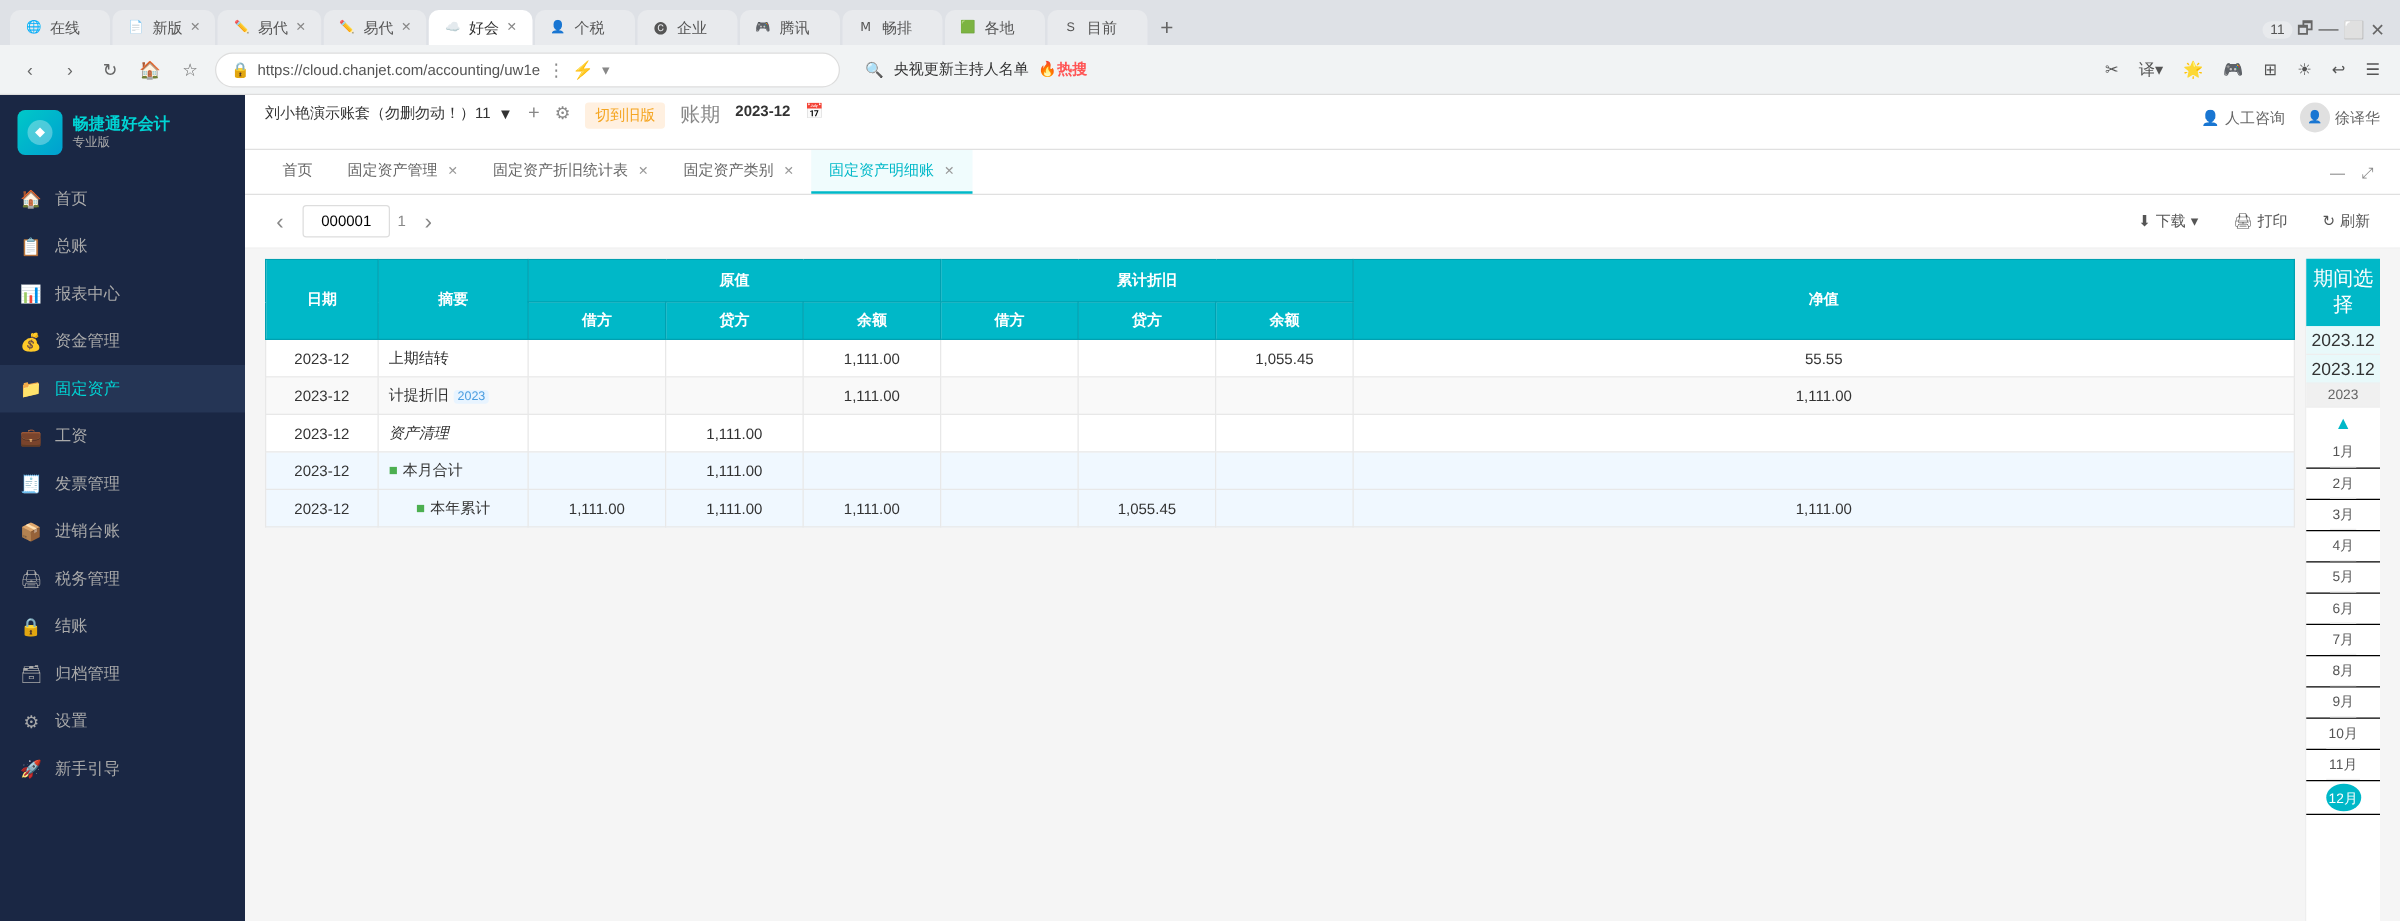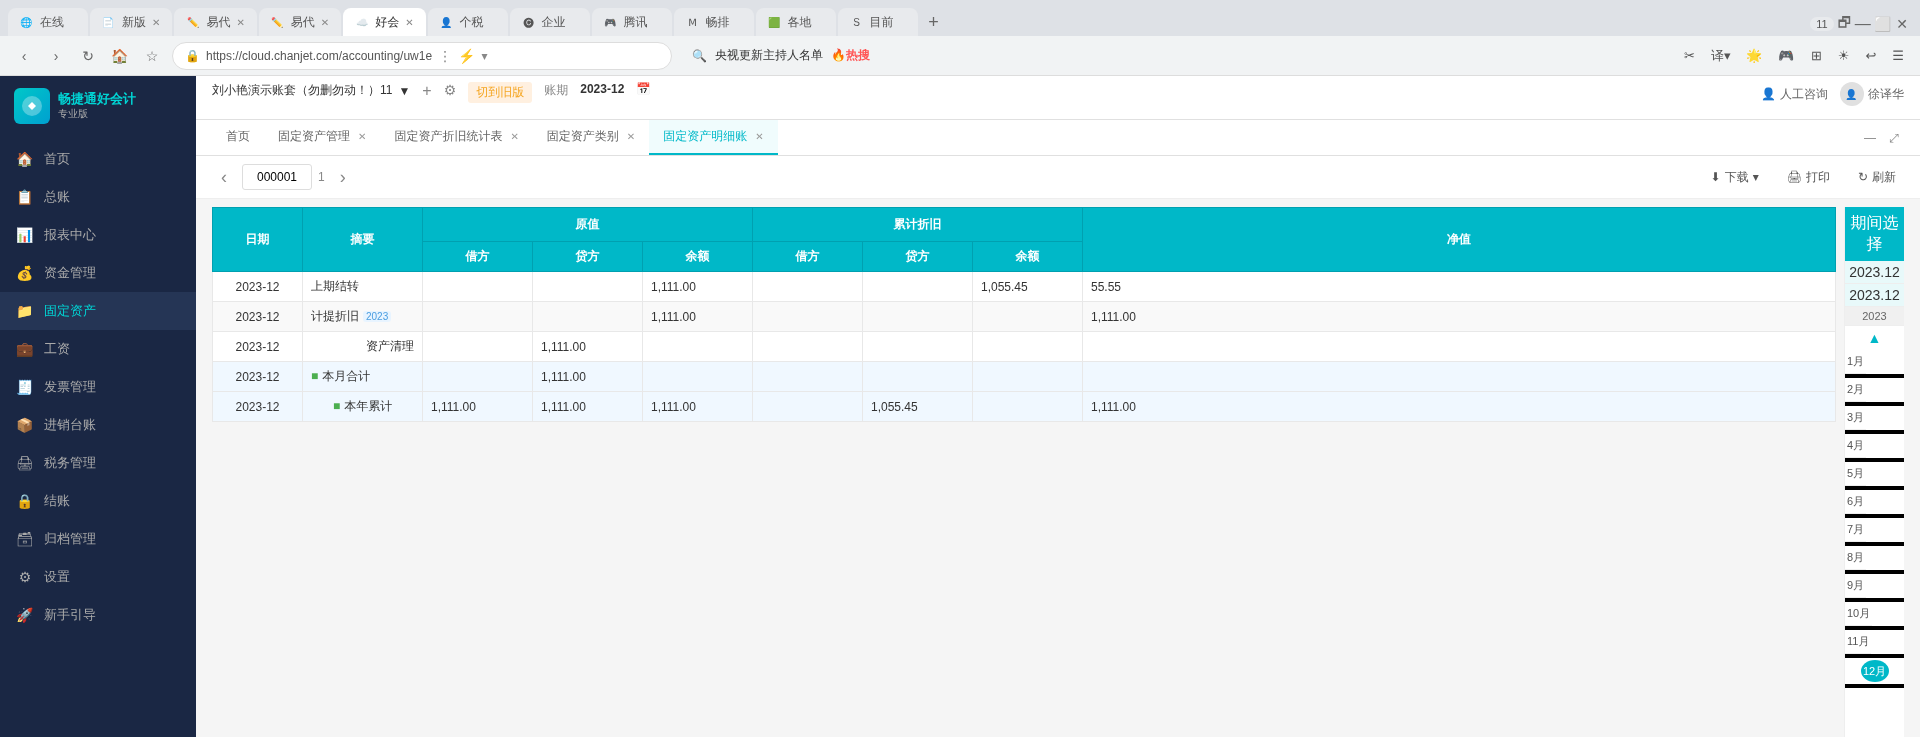--- a/index.html
+++ b/index.html
@@ -63,32 +63,32 @@
     
     .table-area { flex: 1; overflow: auto; padding: 8px 16px; display: flex; gap: 8px; }
     .table-wrapper { flex: 1; overflow: auto; }
 
     table { width: 100%; border-collapse: collapse; background: white; font-size: 12px; }
     .thead-main th { background: #00b8c8; color: white; text-align: center; padding: 8px 6px; border: 1px solid #00a0b0; }
     .thead-sub th { background: #00b8c8; color: white; text-align: center; padding: 6px 16px; border: 1px solid #00a0b0; }
     tbody tr:nth-child(even) { background: #f9f9f9; }
     tbody td { border: 1px solid #e8e8e8; padding: 6px 8px; text-align: center; color: #333; }
     tbody td:nth-child(2) { text-align: left; }
-    .amount { text-align: left; }
+    .amount { text-align: center; }
     .summary-row { background: #f0f8ff !important; font-weight: normal; }
     .green-icon { color: #4CAF50; margin-right: 4px; }
 
     
     .period-sidebar { width: 48px; display: flex; flex-direction: column; background: white; border-left: 1px solid #eee; }
     .period-header { background: #00b8c8; color: white; text-align: center; padding: 6px 2px; font-size: 16px; writing-mode: horizontal-tb; }
     .period-selected { background: #e8f9fa; color: #333; text-align: center; padding: 3px 2px; font-size: 14px; border-bottom: 1px solid #eee; }
     .period-year { background: #f0f0f0; text-align: center; padding: 3px 2px; font-size: 11px; border-bottom: 1px solid #eee; color: #666; }
     .period-month { text-align: center; padding: 4px 2px; font-size: 11px; border-bottom: 1px solid #eee; color: #555; cursor: pointer; }
     .period-month.active { background: #00b8c8; color: white; border-radius: 50%; margin: 2px auto; width: 28px; display: flex; align-items: center; justify-content: center; height: 22px; border-bottom: none; }
-    .period-month-wrap { display: flex; justify-content: flex-start; border-bottom: 4px solid #000000; }
+    .period-month-wrap { display: flex; justify-content: center; border-bottom: 1px solid #000000; }
 
     
     .scroll-up { text-align: center; padding: 4px; color: #00b8c8; cursor: pointer; font-size: 14px; }
 
     
     .tab-controls { display: flex; align-items: center; gap: 4px; margin-left: auto; }
     .tab-ctrl-btn { width: 20px; height: 20px; display: flex; align-items: center; justify-content: center; cursor: pointer; color: #888; font-size: 12px; }
   </style>
 </head>
 <body>
@@ -261,21 +261,21 @@
     <div class="main-content">
 
       <div class="app-header">
         <div class="company-selector">
           <span>刘小艳演示账套（勿删勿动！）11</span>
           <span>▼</span>
         </div>
         <span style="color:#888;font-size:16px;cursor:pointer;">+</span>
         <span style="color:#888;font-size:14px;cursor:pointer;">⚙</span>
         <div class="period-badge" style="background:#fff0e0;color:#f5a623;border-radius:3px;padding:2px 8px;cursor:pointer;font-size:12px;">切到旧版</div>
-        <span style="color:#888;font-size:12px;">账期</span>
+        <span style="color:#888;font-size:16px;">账期</span>
         <span style="color:#333;font-size:12px;font-weight:bold;">2023-12</span>
         <span style="cursor:pointer;">📅</span>
         <div class="header-actions">
           <div class="header-btn">
             <span>👤</span>
             <span>人工咨询</span>
           </div>
           <div class="header-btn">
             <div class="user-avatar">
               <span>👤</span>
@@ -375,21 +375,21 @@
     <td class="amount"></td>
     <td class="amount"></td>
     <td class="amount">1,111.00</td>
     <td class="amount"></td>
     <td class="amount"></td>
     <td class="amount"></td>
     <td class="amount">1,111.00</td>
   </tr>
                 <tr>
     <td>2023-12</td>
-    <td style="text-align:right;">资产清理</td>
+    <td style="text-align:left;font-style:italic;">资产清理</td>
     <td class="amount"></td>
     <td class="amount">1,111.00</td>
     <td class="amount"></td>
     <td class="amount"></td>
     <td class="amount"></td>
     <td class="amount"></td>
     <td class="amount"></td>
   </tr>
                 <tr class="summary-row">
     <td>2023-12</td>

